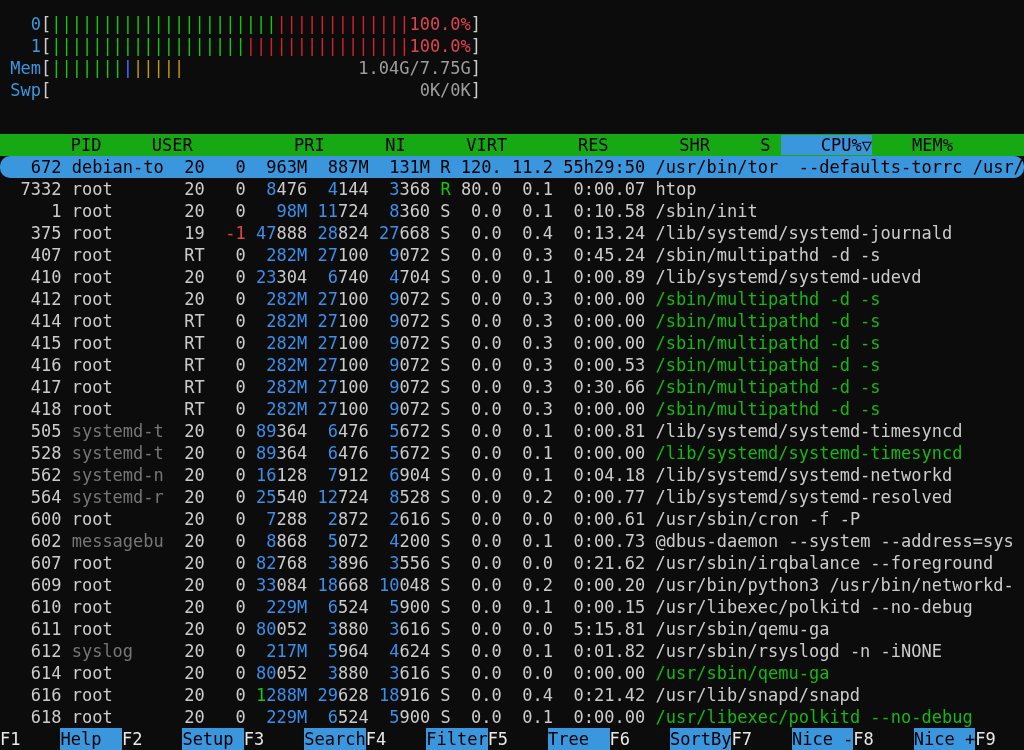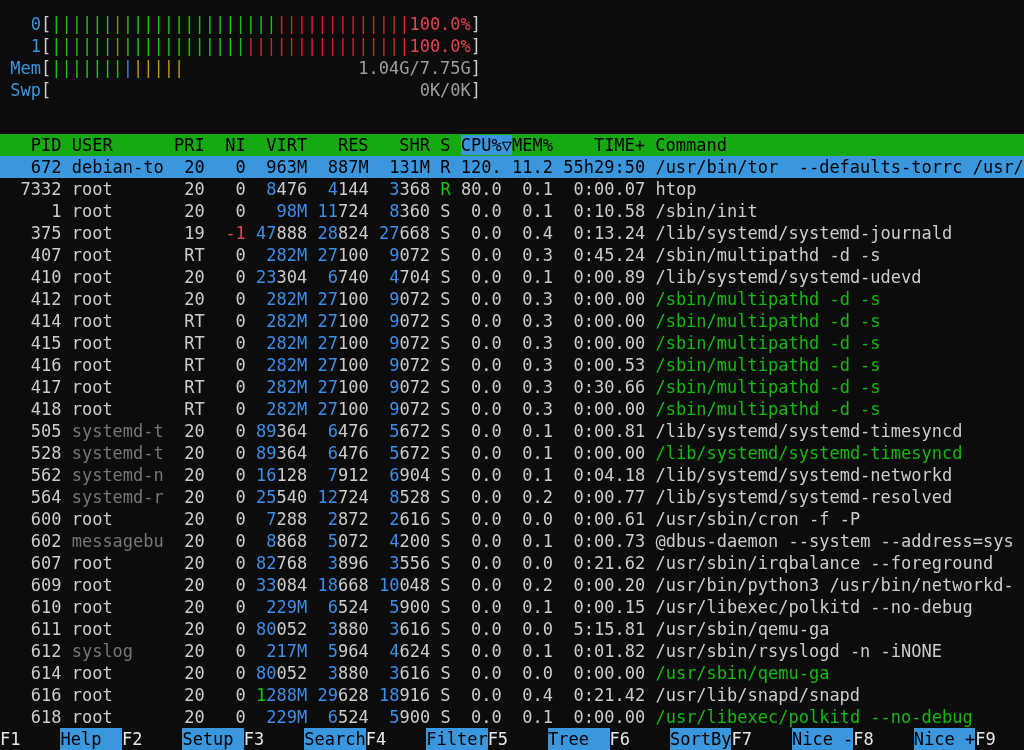--- a/index.html
+++ b/index.html
@@ -6,23 +6,23 @@
   .screen{position:relative;width:1024px;height:750px;overflow:hidden;
     background:var(--bg,#0c0c0c);
     font-family:"DejaVu Sans Mono",monospace;font-size:17px;color:var(--fg,#ccc);}
   .line,.row{height:22px;line-height:22px;white-space:pre;}
   #meters{position:absolute;top:13px;left:0;}
   #info{position:absolute;top:13px;left:502px;}
   #table{position:absolute;top:134px;left:0;right:0;}
   .bar{display:inline-block;position:relative;width:41ch;height:22px;vertical-align:top;}
   .meter-val{position:absolute;right:0;top:0;}
   .hdr{background:var(--hdrBg);}
-  .hdr span{color:#000;}
+  .hdr span{color:#000;padding-left:40px;}
   .hdr .sortcell{background:var(--cyan);color:#000;}
-  .sel{background:var(--selBg);}
+  .sel{background:var(--selBg);border-radius:10px;}
   .sel span{color:#000 !important;}
   #fnbar{position:absolute;left:0;right:0;bottom:0;height:22px;line-height:22px;display:flex;white-space:pre;}
   .fnitem{display:flex;border-radius:8px;}
   .fnkey{color:var(--fnKey);}
   .fnlbl{background:var(--cyan);color:#000;margin-left:40px;}
   .fnfill{flex:1;background:var(--cyan);}
   .c-fg{color:var(--fg);} .c-dim{color:var(--dim);} .c-gray{color:var(--gray);}
   .c-whiteB{color:var(--whiteB);font-weight:bold;}
   .c-cyan{color:var(--cyan);} .c-cyanBr{color:var(--cyanBr);}
   .c-blue{color:var(--blue);} .c-green{color:var(--green);}

